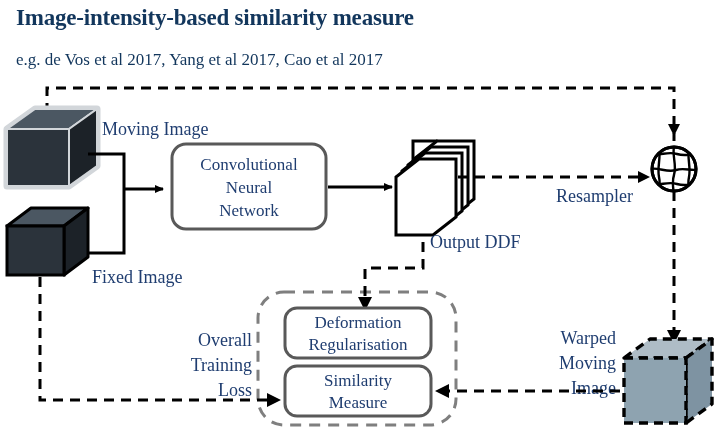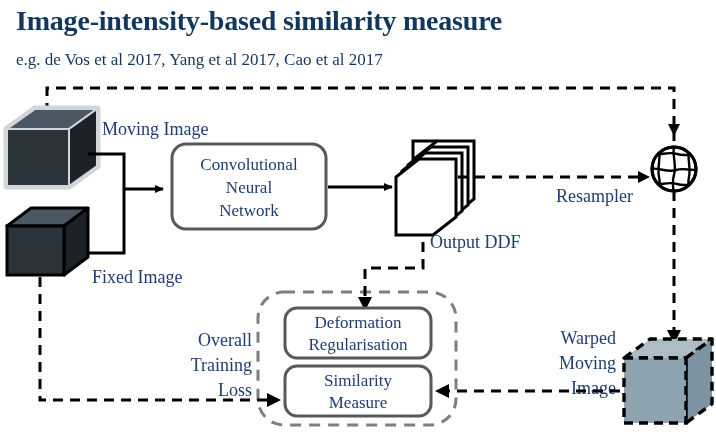--- a/index.html
+++ b/index.html
@@ -14,21 +14,21 @@
     background: #ffffff;
     overflow: hidden;
     font-family: "Liberation Serif", "DejaVu Serif", serif;
   }
   #title {
     position: absolute;
     left: 16px;
     top: 5px;
     font-family: "Liberation Serif", "DejaVu Serif", serif;
     font-weight: bold;
-    font-size: 28px;
+    font-size: 23px;
     color: #12365c;
     letter-spacing: -0.2px;
     white-space: nowrap;
   }
   #subtitle {
     position: absolute;
     left: 16px;
     top: 50px;
     font-family: "Liberation Serif", "DejaVu Serif", serif;
     font-size: 17px;

